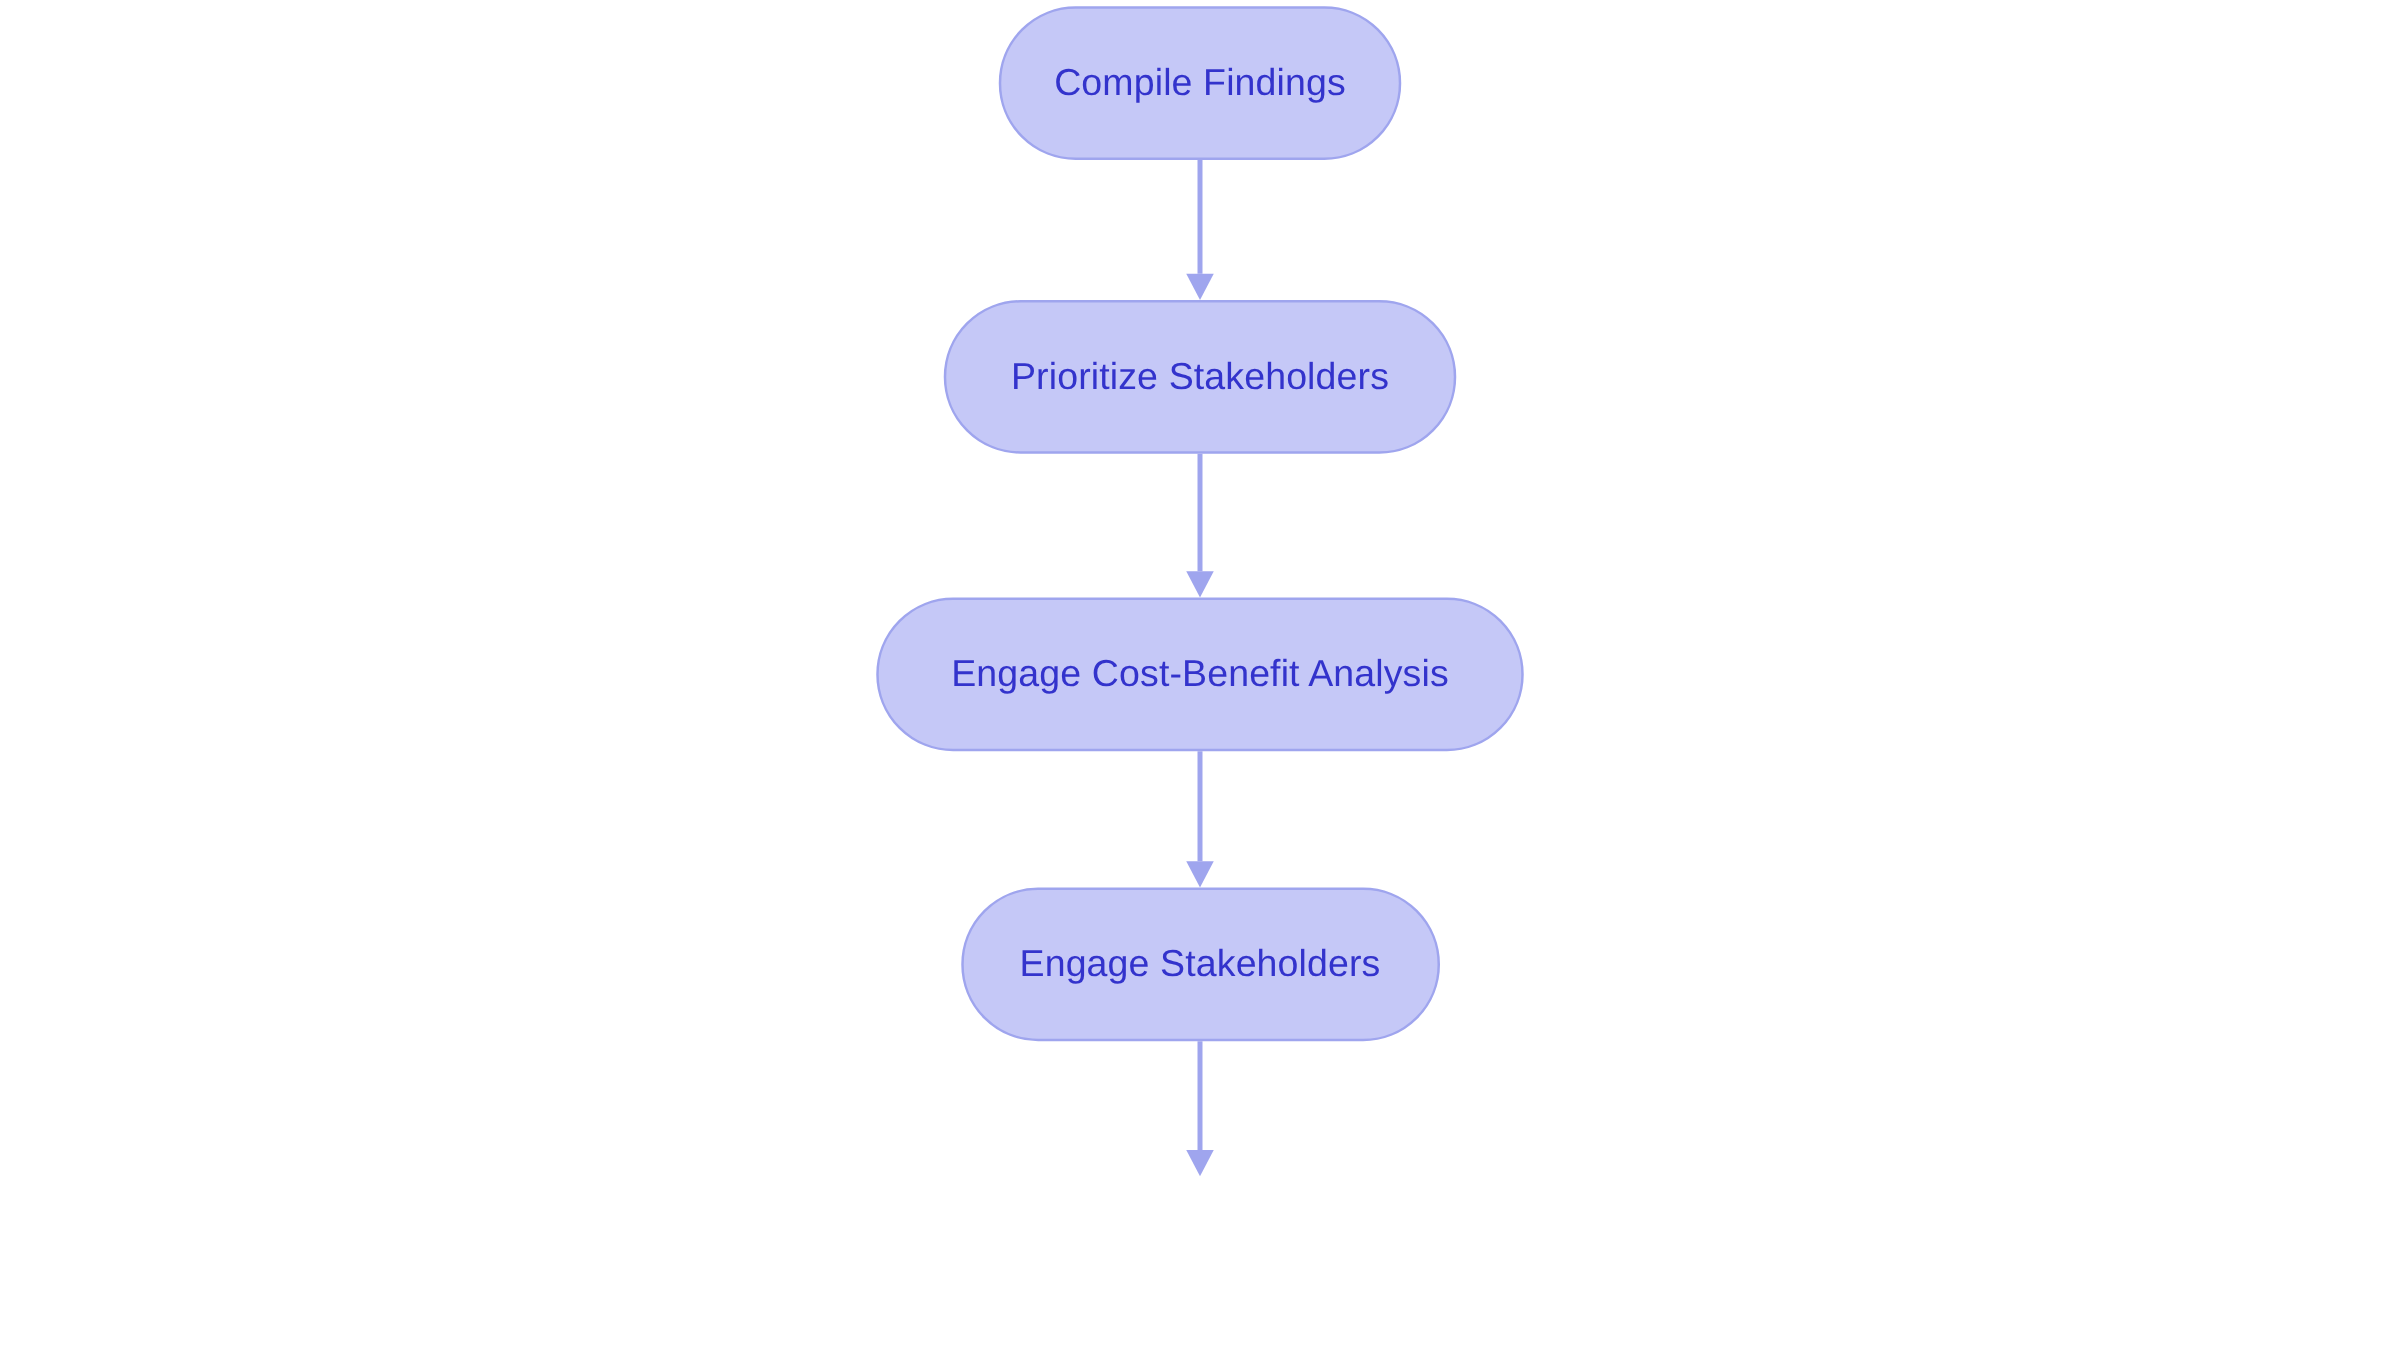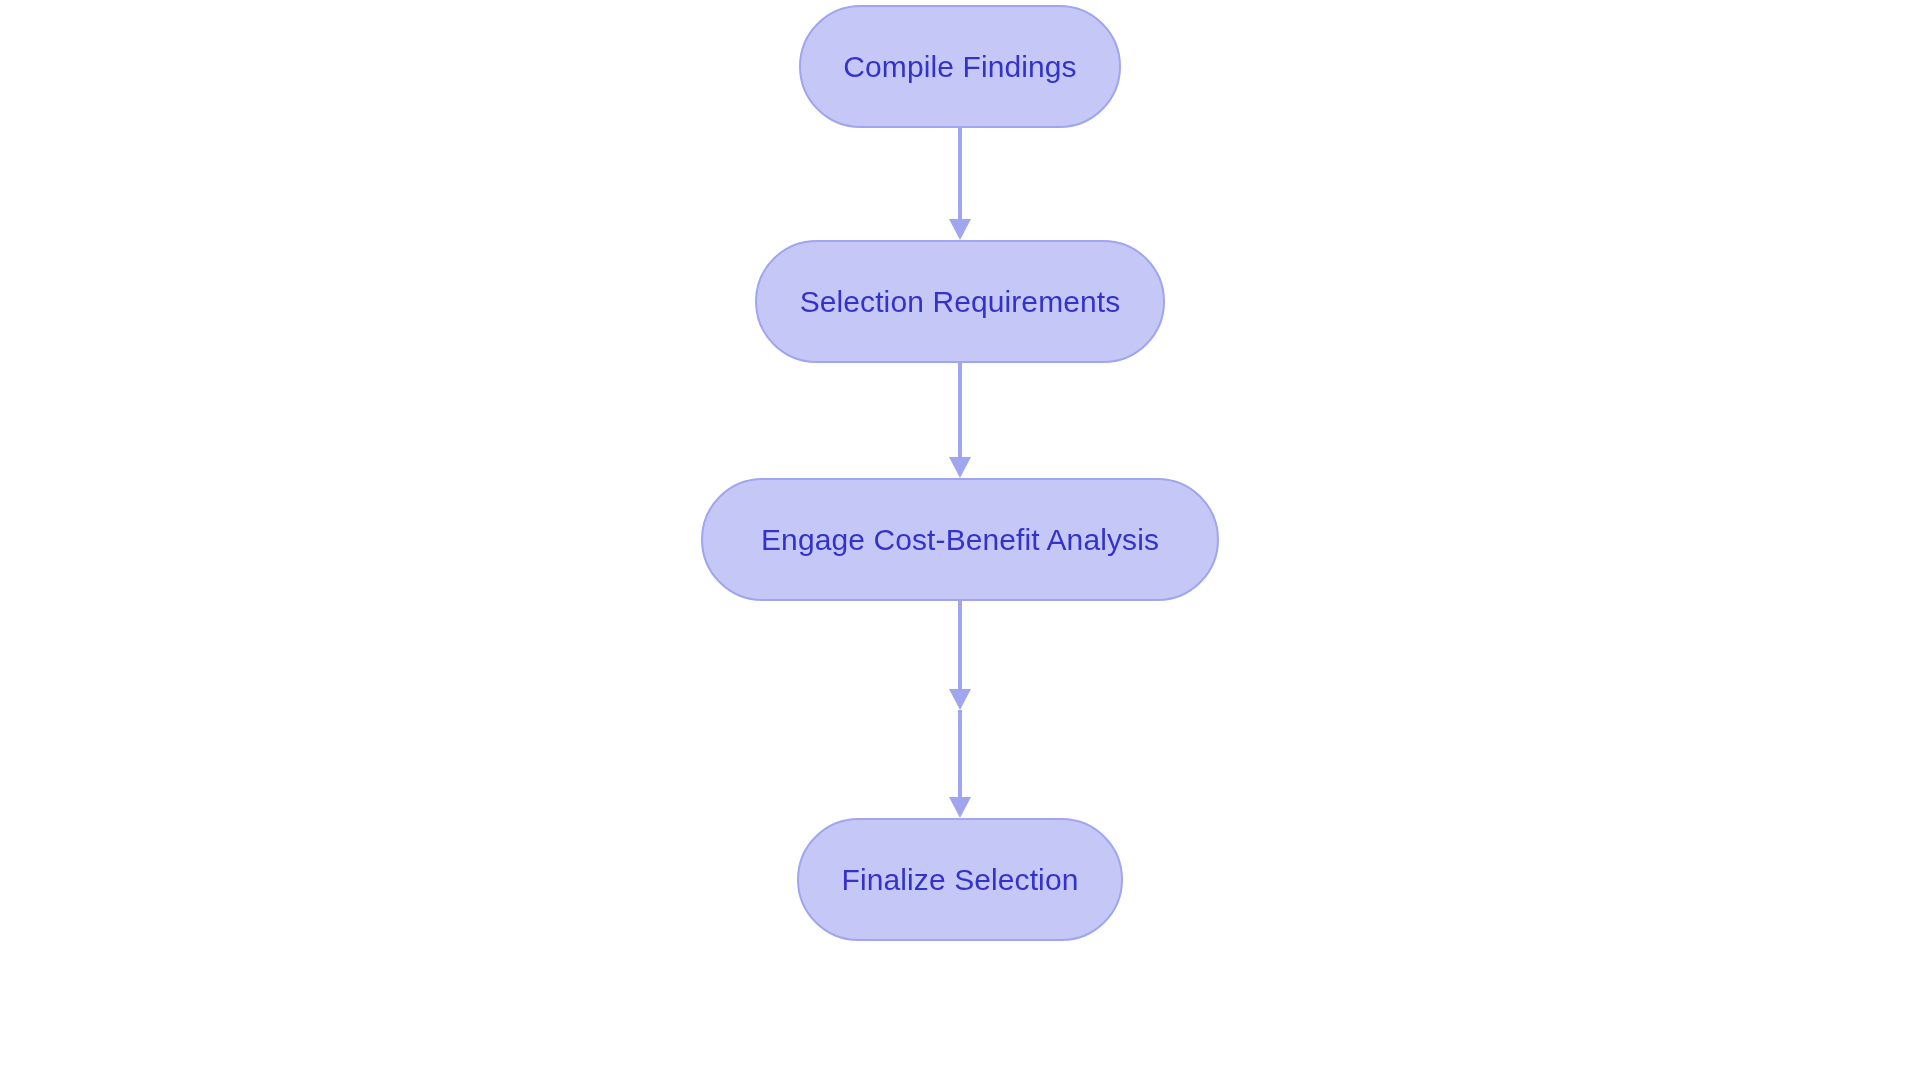--- a/index.html
+++ b/index.html
@@ -104,41 +104,41 @@
     <div class="flow-node node-w-1">
       <span class="node-label">Compile Findings</span>
     </div>
 
     <div class="flow-connector conn-h-1">
       <div class="conn-line"></div>
       <div class="conn-arrowhead"></div>
     </div>
 
     <div class="flow-node node-w-2">
-      <span class="node-label">Selection Requirements</span>
+      <span class="node-label">Prioritize Stakeholders</span>
     </div>
 
     <div class="flow-connector conn-h-2">
       <div class="conn-line"></div>
       <div class="conn-arrowhead"></div>
     </div>
 
     <div class="flow-node node-w-3">
       <span class="node-label">Engage Cost-Benefit Analysis</span>
     </div>
 
     <div class="flow-connector conn-h-3">
       <div class="conn-line"></div>
       <div class="conn-arrowhead"></div>
     </div>
 
+    <div class="flow-node node-w-4">
+      <span class="node-label">Engage Stakeholders</span>
+    </div>
 
     <div class="flow-connector conn-h-4">
       <div class="conn-line"></div>
       <div class="conn-arrowhead"></div>
     </div>
 
-    <div class="flow-node node-w-5">
-      <span class="node-label">Finalize Selection</span>
-    </div>
 
   </div>
 </div>
 
 </body></html>

